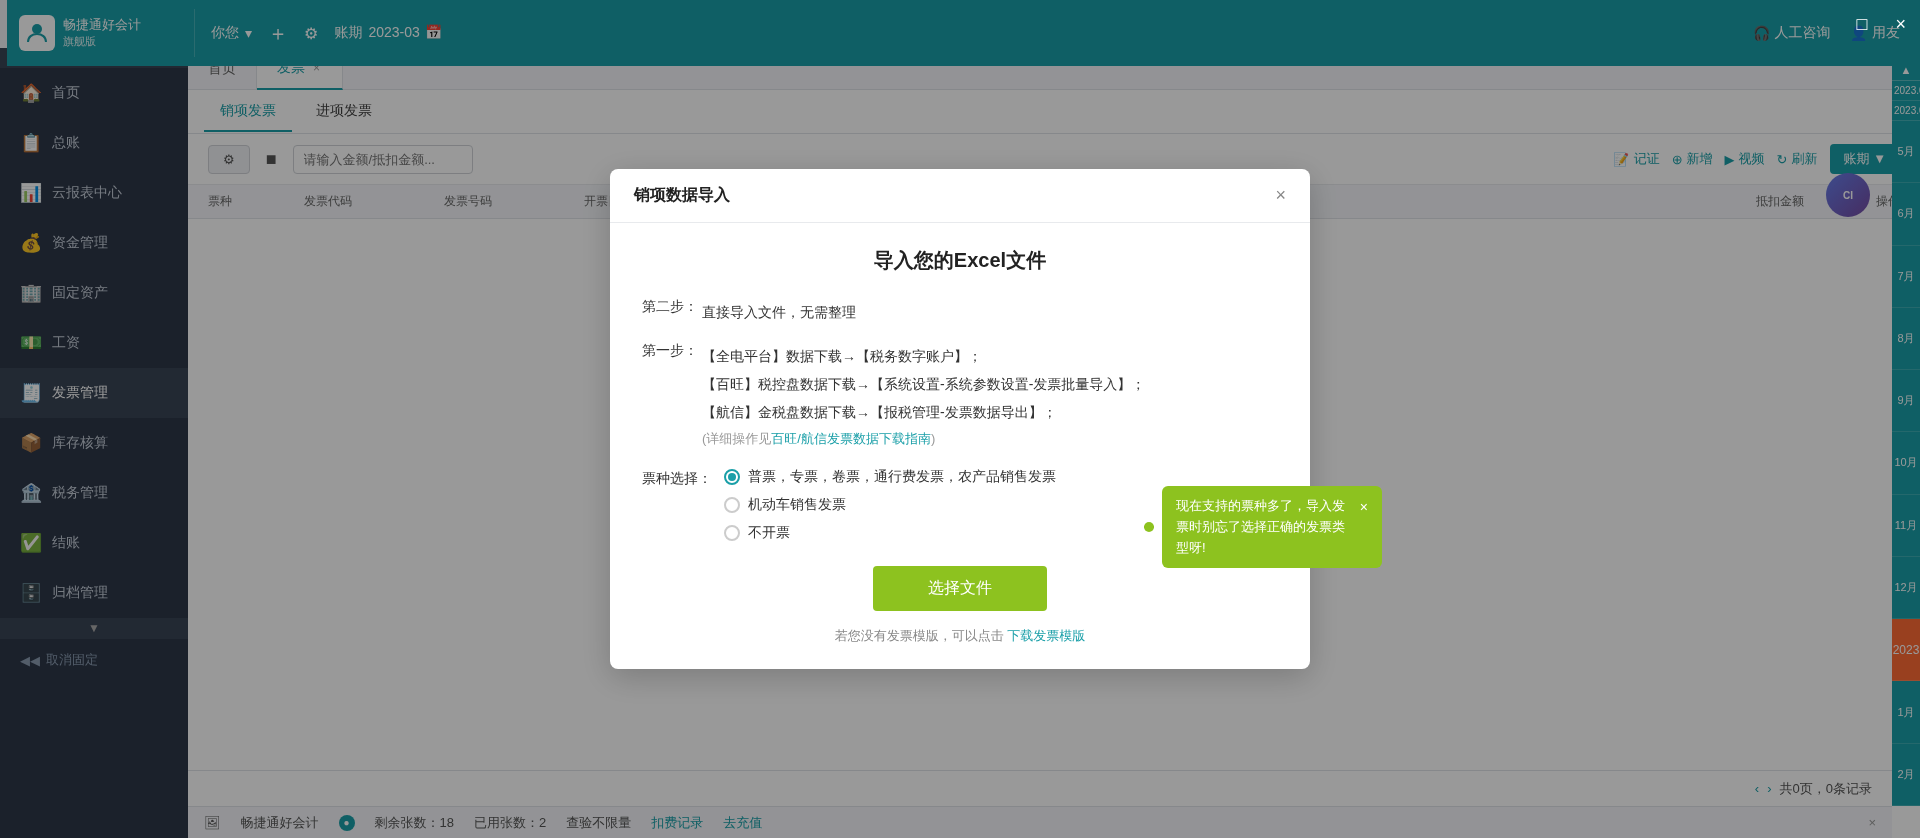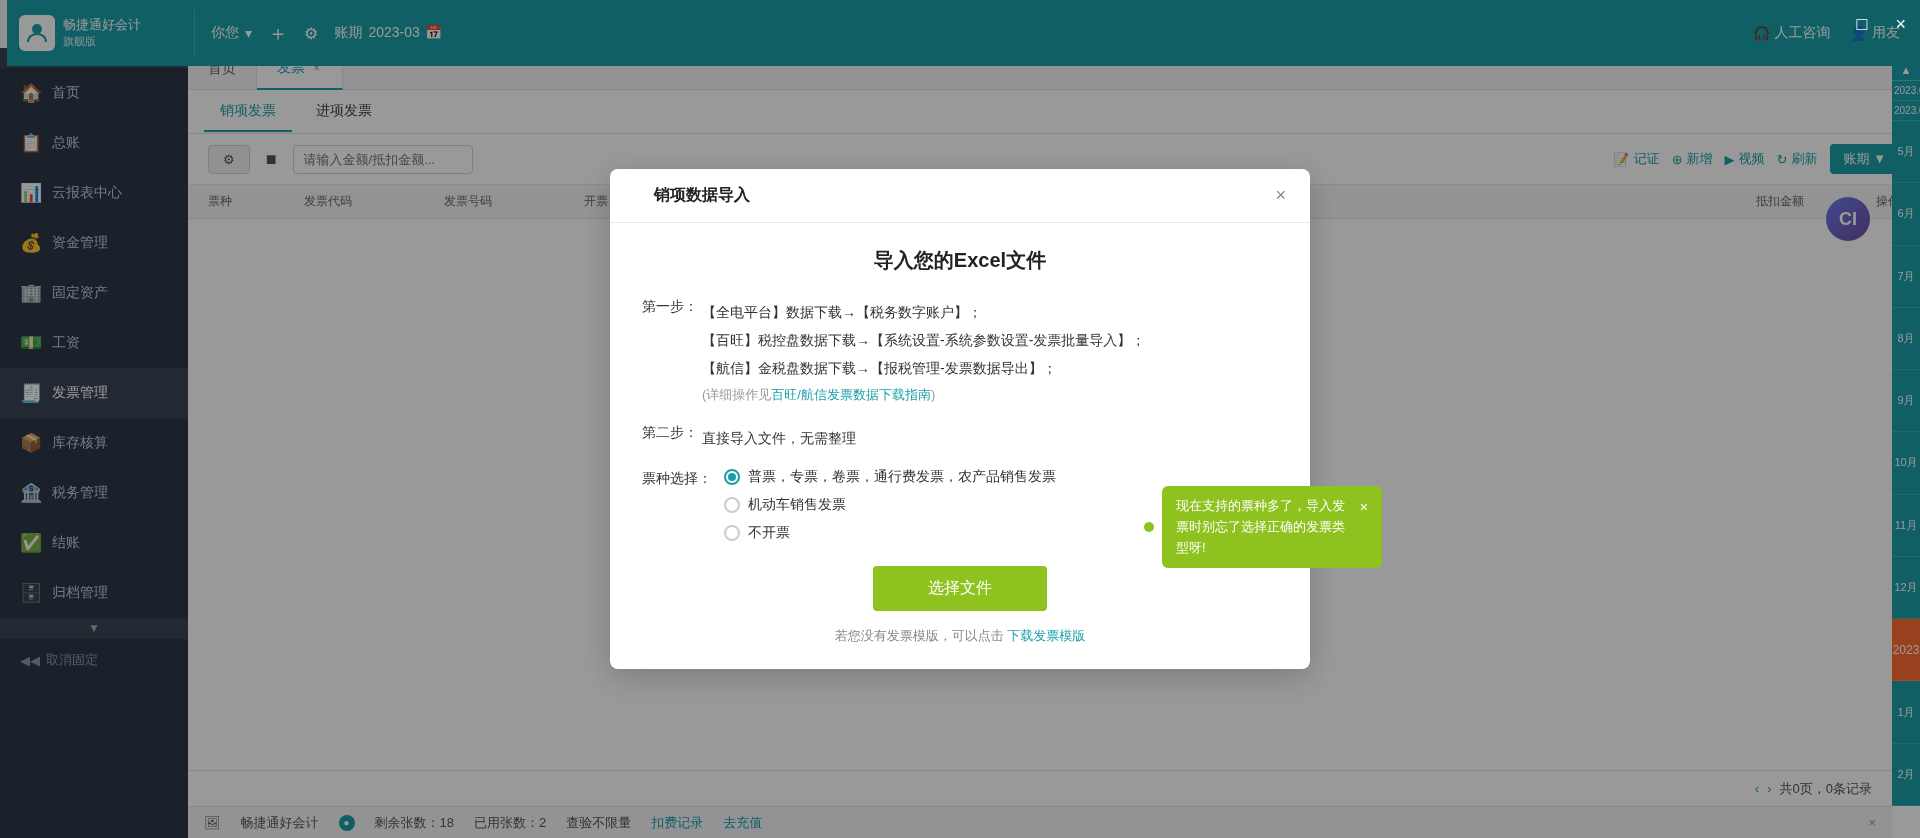--- a/index.html
+++ b/index.html
@@ -110,21 +110,21 @@
 
     
     .modal {
       background: white; border-radius: 8px; width: 700px;
       box-shadow: 0 8px 32px rgba(0,0,0,0.2); position: relative;
     }
     .modal-header {
       padding: 16px 24px; border-bottom: 1px solid #e8eaed;
       display: flex; align-items: center; justify-content: space-between;
     }
-    .modal-title { font-size: 16px; font-weight: 600; color: #222; margin-left: 20px; }
+    .modal-title { font-size: 16px; font-weight: 600; color: #222; }
     .modal-close { cursor: pointer; color: #888; font-size: 18px; background: none; border: none; }
     .modal-body { padding: 24px 32px; }
     .modal-main-title { text-align: center; font-size: 20px; font-weight: 600; color: #222; margin-bottom: 24px; }
 
     .step-row { display: flex; margin-bottom: 16px; }
     .step-label { font-size: 14px; color: #333; font-weight: 500; white-space: nowrap; min-width: 60px; }
     .step-content { font-size: 14px; color: #333; line-height: 2; }
     .step-content .link { color: #1a9fa8; cursor: pointer; text-decoration: none; }
     .step-content .hint { color: #999; font-size: 13px; }
 
@@ -151,22 +151,22 @@
     .window-controls {
       position: fixed; top: 0; right: 0; display: flex; align-items: center; height: 48px; z-index: 999;
     }
     .win-btn { background: none; border: none; color: white; font-size: 18px; padding: 0 14px; height: 48px; cursor: pointer; display: flex; align-items: center; }
 
     
     .avatar-circle {
       width: 44px; height: 44px; border-radius: 50%;
       background: linear-gradient(135deg, #667eea 0%, #764ba2 100%);
       display: flex; align-items: center; justify-content: center;
-      color: white; font-size: 18px; font-weight: bold;
-      position: fixed; right: 50px; top: 197px; z-index: 50;
+      color: white; font-size: 10px; font-weight: bold;
+      position: fixed; right: 50px; top: 173px; z-index: 50;
     }
 
     
     .right-scroll { position: fixed; right: 0; top: 48px; bottom: 32px; width: 28px; background: #1a9fa8; z-index: 80; display: flex; flex-direction: column; }
     .month-item { flex: 1; display: flex; align-items: center; justify-content: center; color: white; font-size: 11px; cursor: pointer; border-bottom: 1px solid rgba(255,255,255,0.15); }
     .month-item.year-badge { background: #ff6b35; font-weight: normal; font-size: 12px; text-align: right; }
   </style>
 </head>
 <body>
 
@@ -376,36 +376,36 @@
 
     <div class="modal-header">
       <span class="modal-title">销项数据导入</span>
       <button class="modal-close">×</button>
     </div>
 
     <div class="modal-body">
       <div class="modal-main-title">导入您的Excel文件</div>
 
       <div class="step-row">
+        <div class="step-label">第二步：</div>
+        <div class="step-content">直接导入文件，无需整理</div>
+      </div>
+
+      <div class="step-row">
         <div class="step-label">第一步：</div>
         <div class="step-content">
           <div>【全电平台】数据下载→【税务数字账户】；</div>
           <div>【百旺】税控盘数据下载→【系统设置-系统参数设置-发票批量导入】；</div>
           <div>【航信】金税盘数据下载→【报税管理-发票数据导出】；</div>
           <div class="hint">
             (详细操作见<a class="link">百旺/航信发票数据下载指南</a>)
           </div>
         </div>
       </div>
 
-      <div class="step-row">
-        <div class="step-label">第二步：</div>
-        <div class="step-content">直接导入文件，无需整理</div>
-      </div>
-
       <div class="ticket-section">
         <div class="ticket-label">票种选择：</div>
         <div class="ticket-options" style="position:relative">
 
           <div class="radio-row">
             <div class="radio-circle checked"></div>
             <span>普票，专票，卷票，通行费发票，农产品销售发票</span>
           </div>
 
           <div class="radio-row" style="position:relative">

